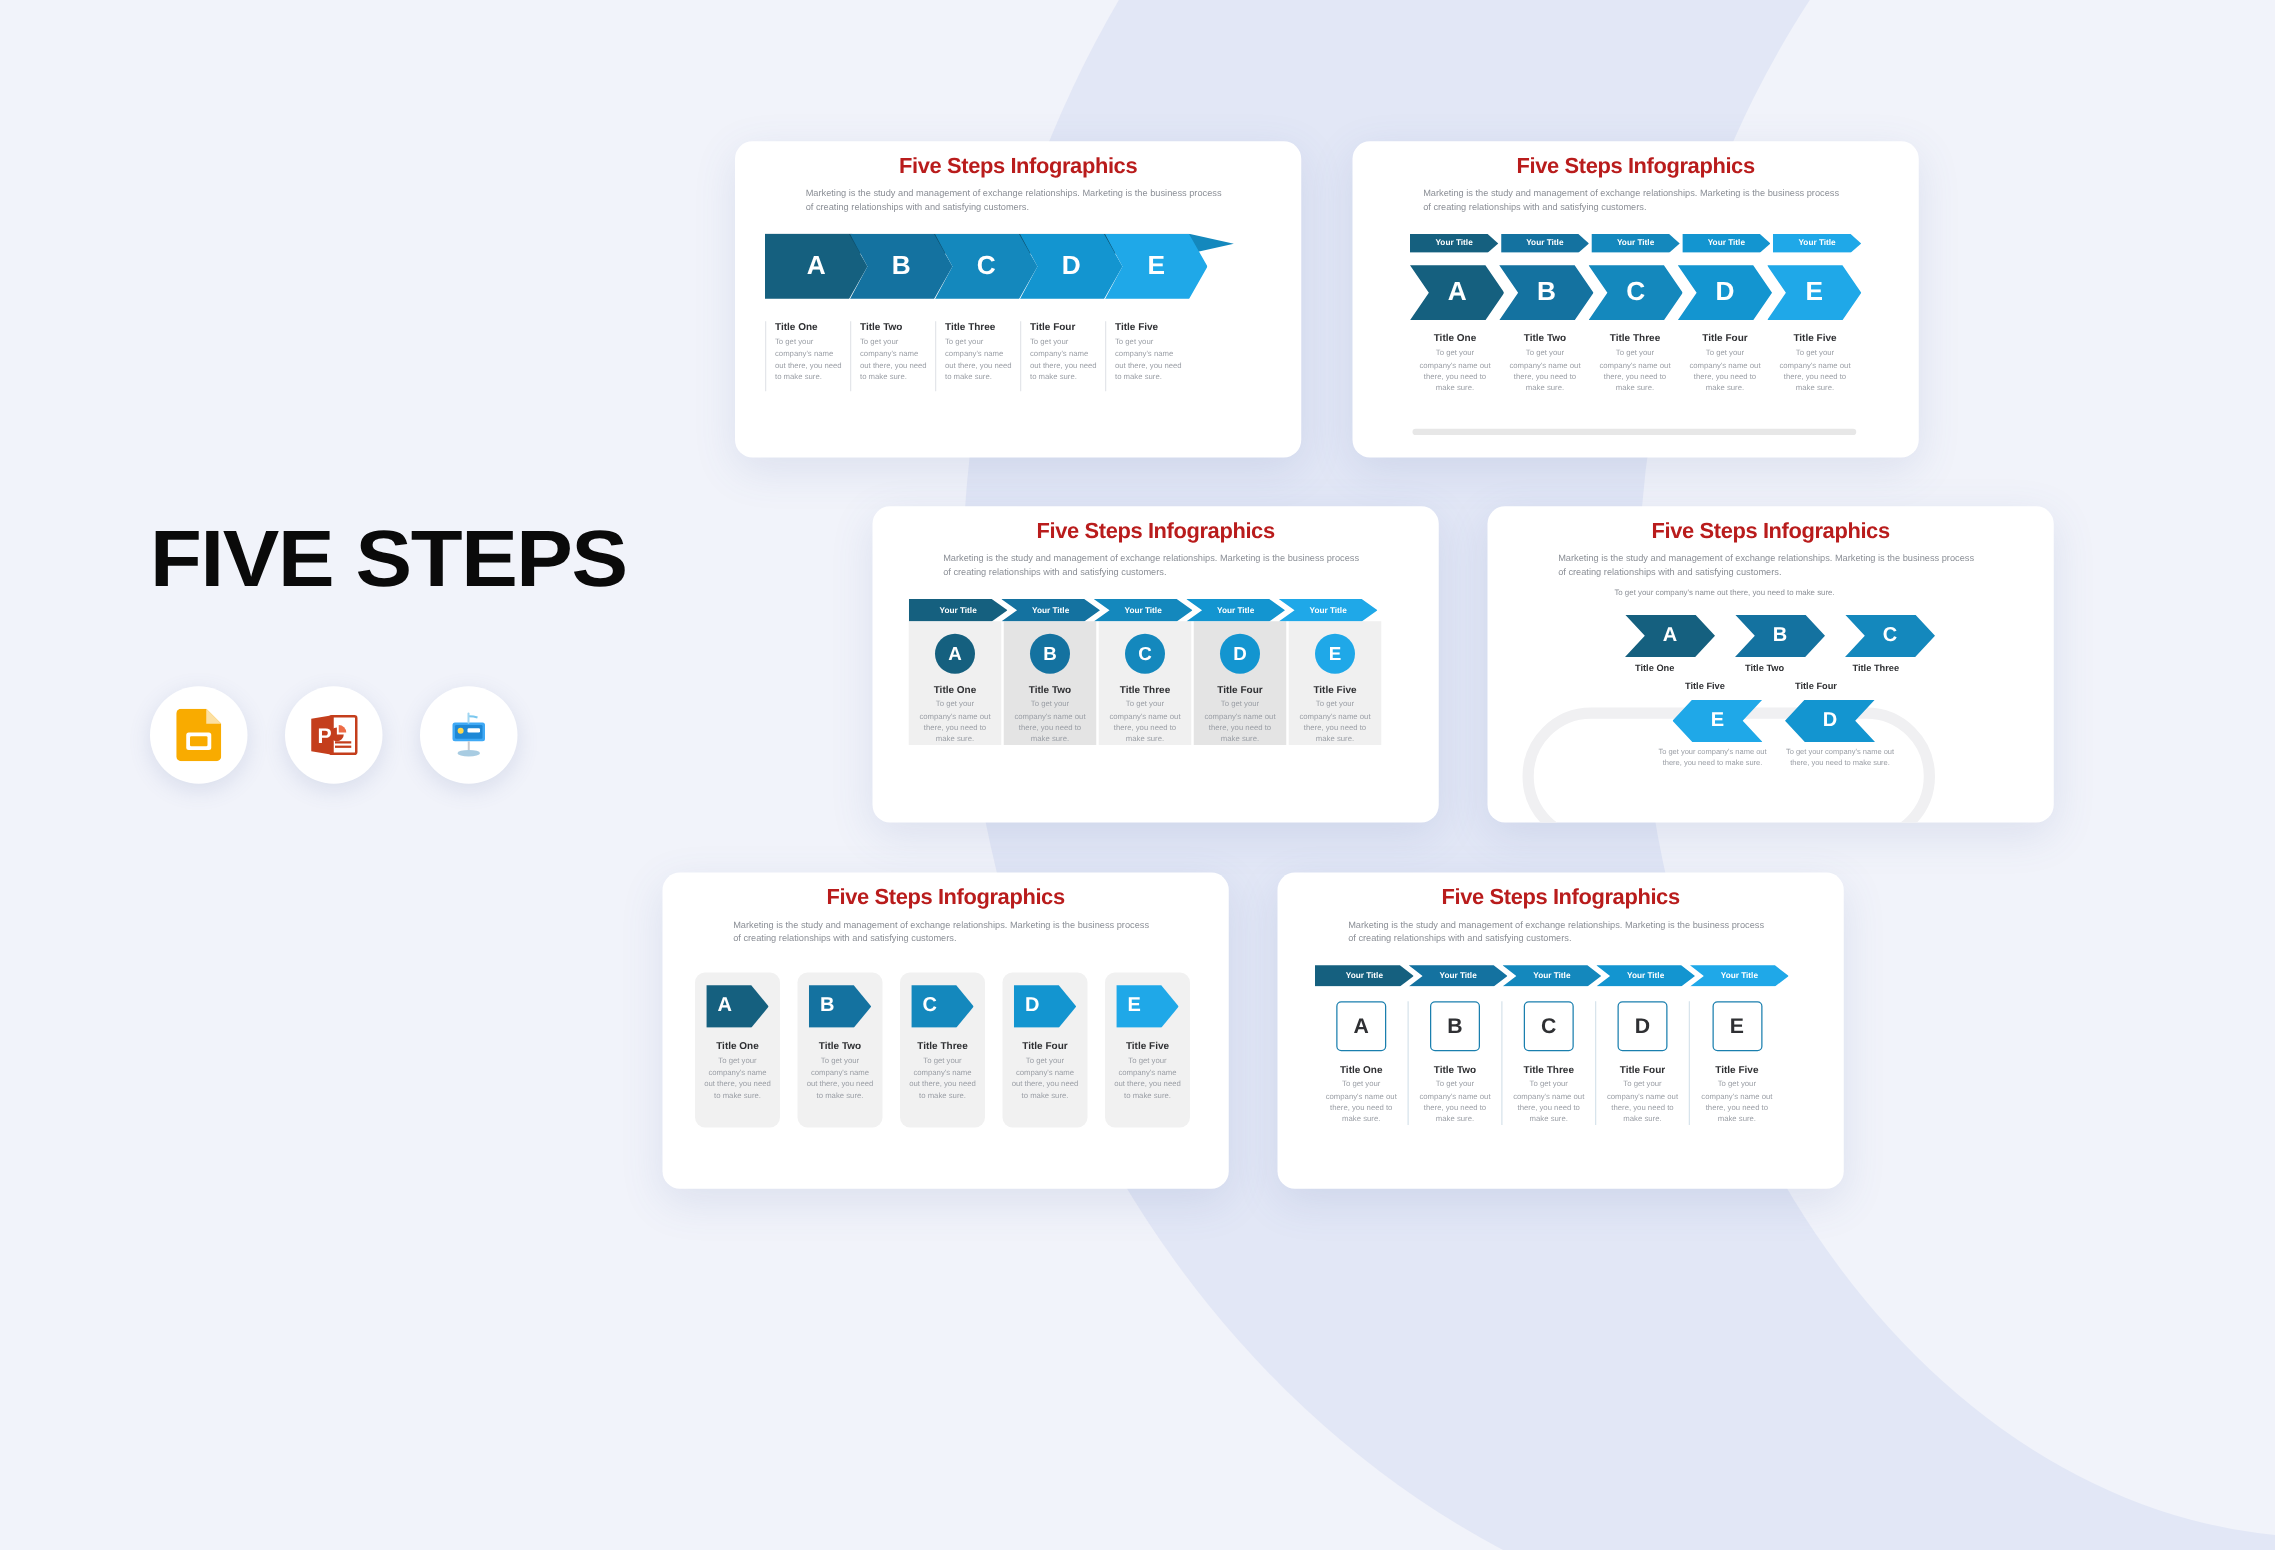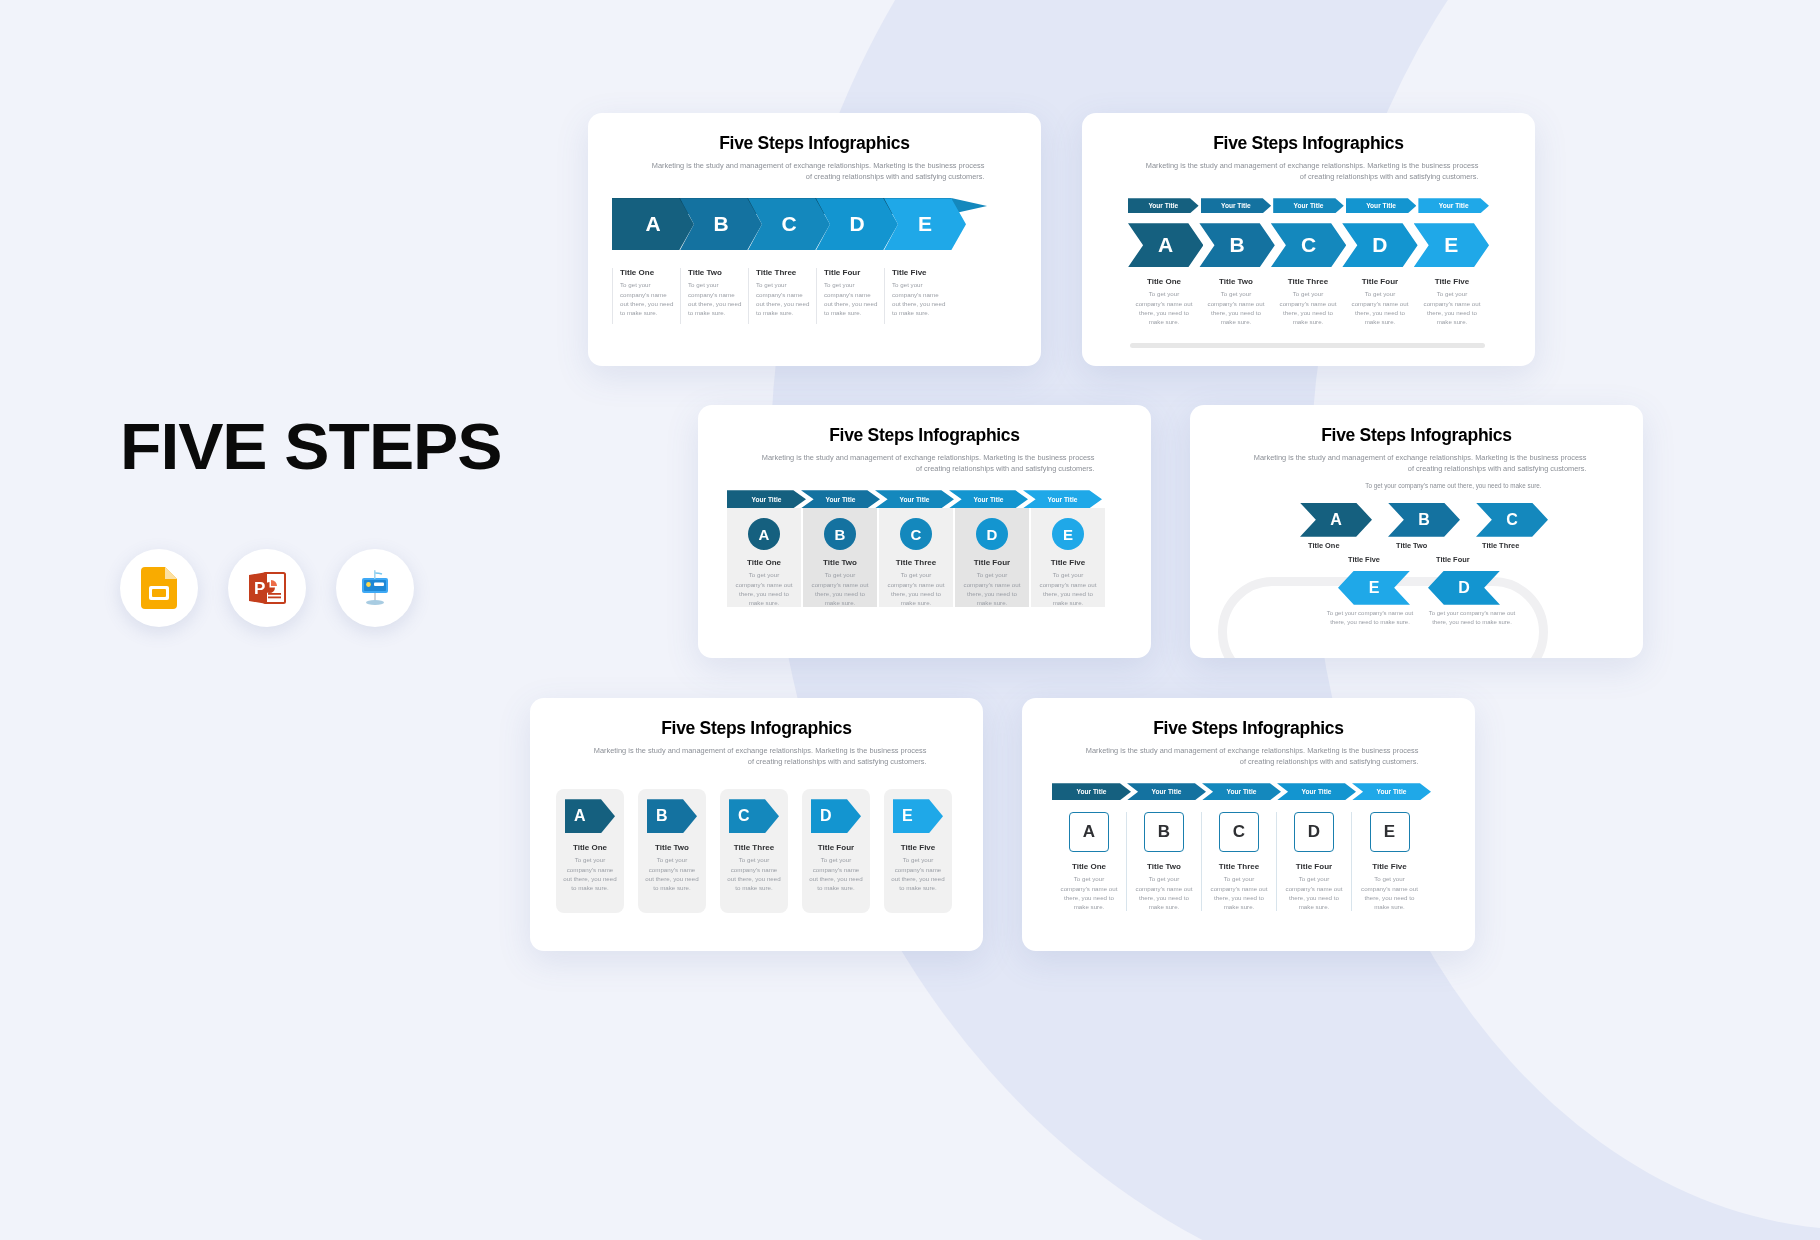--- a/index.html
+++ b/index.html
@@ -47,24 +47,24 @@
   }
   .c1 { left: 588px; top: 113px; width: 453px; height: 253px; }
   .c2 { left: 1082px; top: 113px; width: 453px; height: 253px; }
   .c3 { left: 698px; top: 405px; width: 453px; height: 253px; }
   .c4 { left: 1190px; top: 405px; width: 453px; height: 253px; }
   .c5 { left: 530px; top: 698px; width: 453px; height: 253px; }
   .c6 { left: 1022px; top: 698px; width: 453px; height: 253px; }
 
   .s-title {
     text-align: center; font-size: 17.5px; font-weight: 700;
-    color: #000000; margin-top: 20px; letter-spacing: -.3px;
+    color: #b91c1c; margin-top: 9px; letter-spacing: -.3px;
   }
   .s-sub {
-    text-align: right; font-size: 7.4px; color: #8b8f96;
+    text-align: left; font-size: 7.4px; color: #8b8f96;
     line-height: 1.5; margin: 6px auto 0; width: 340px;
   }
 
   
   .chev-row { display: flex; margin: 0 auto; }
   .chev {
     position: relative; height: 52px;
     display: flex; align-items: center; justify-content: center;
     color: #fff; font-size: 21px; font-weight: 600;
   }

